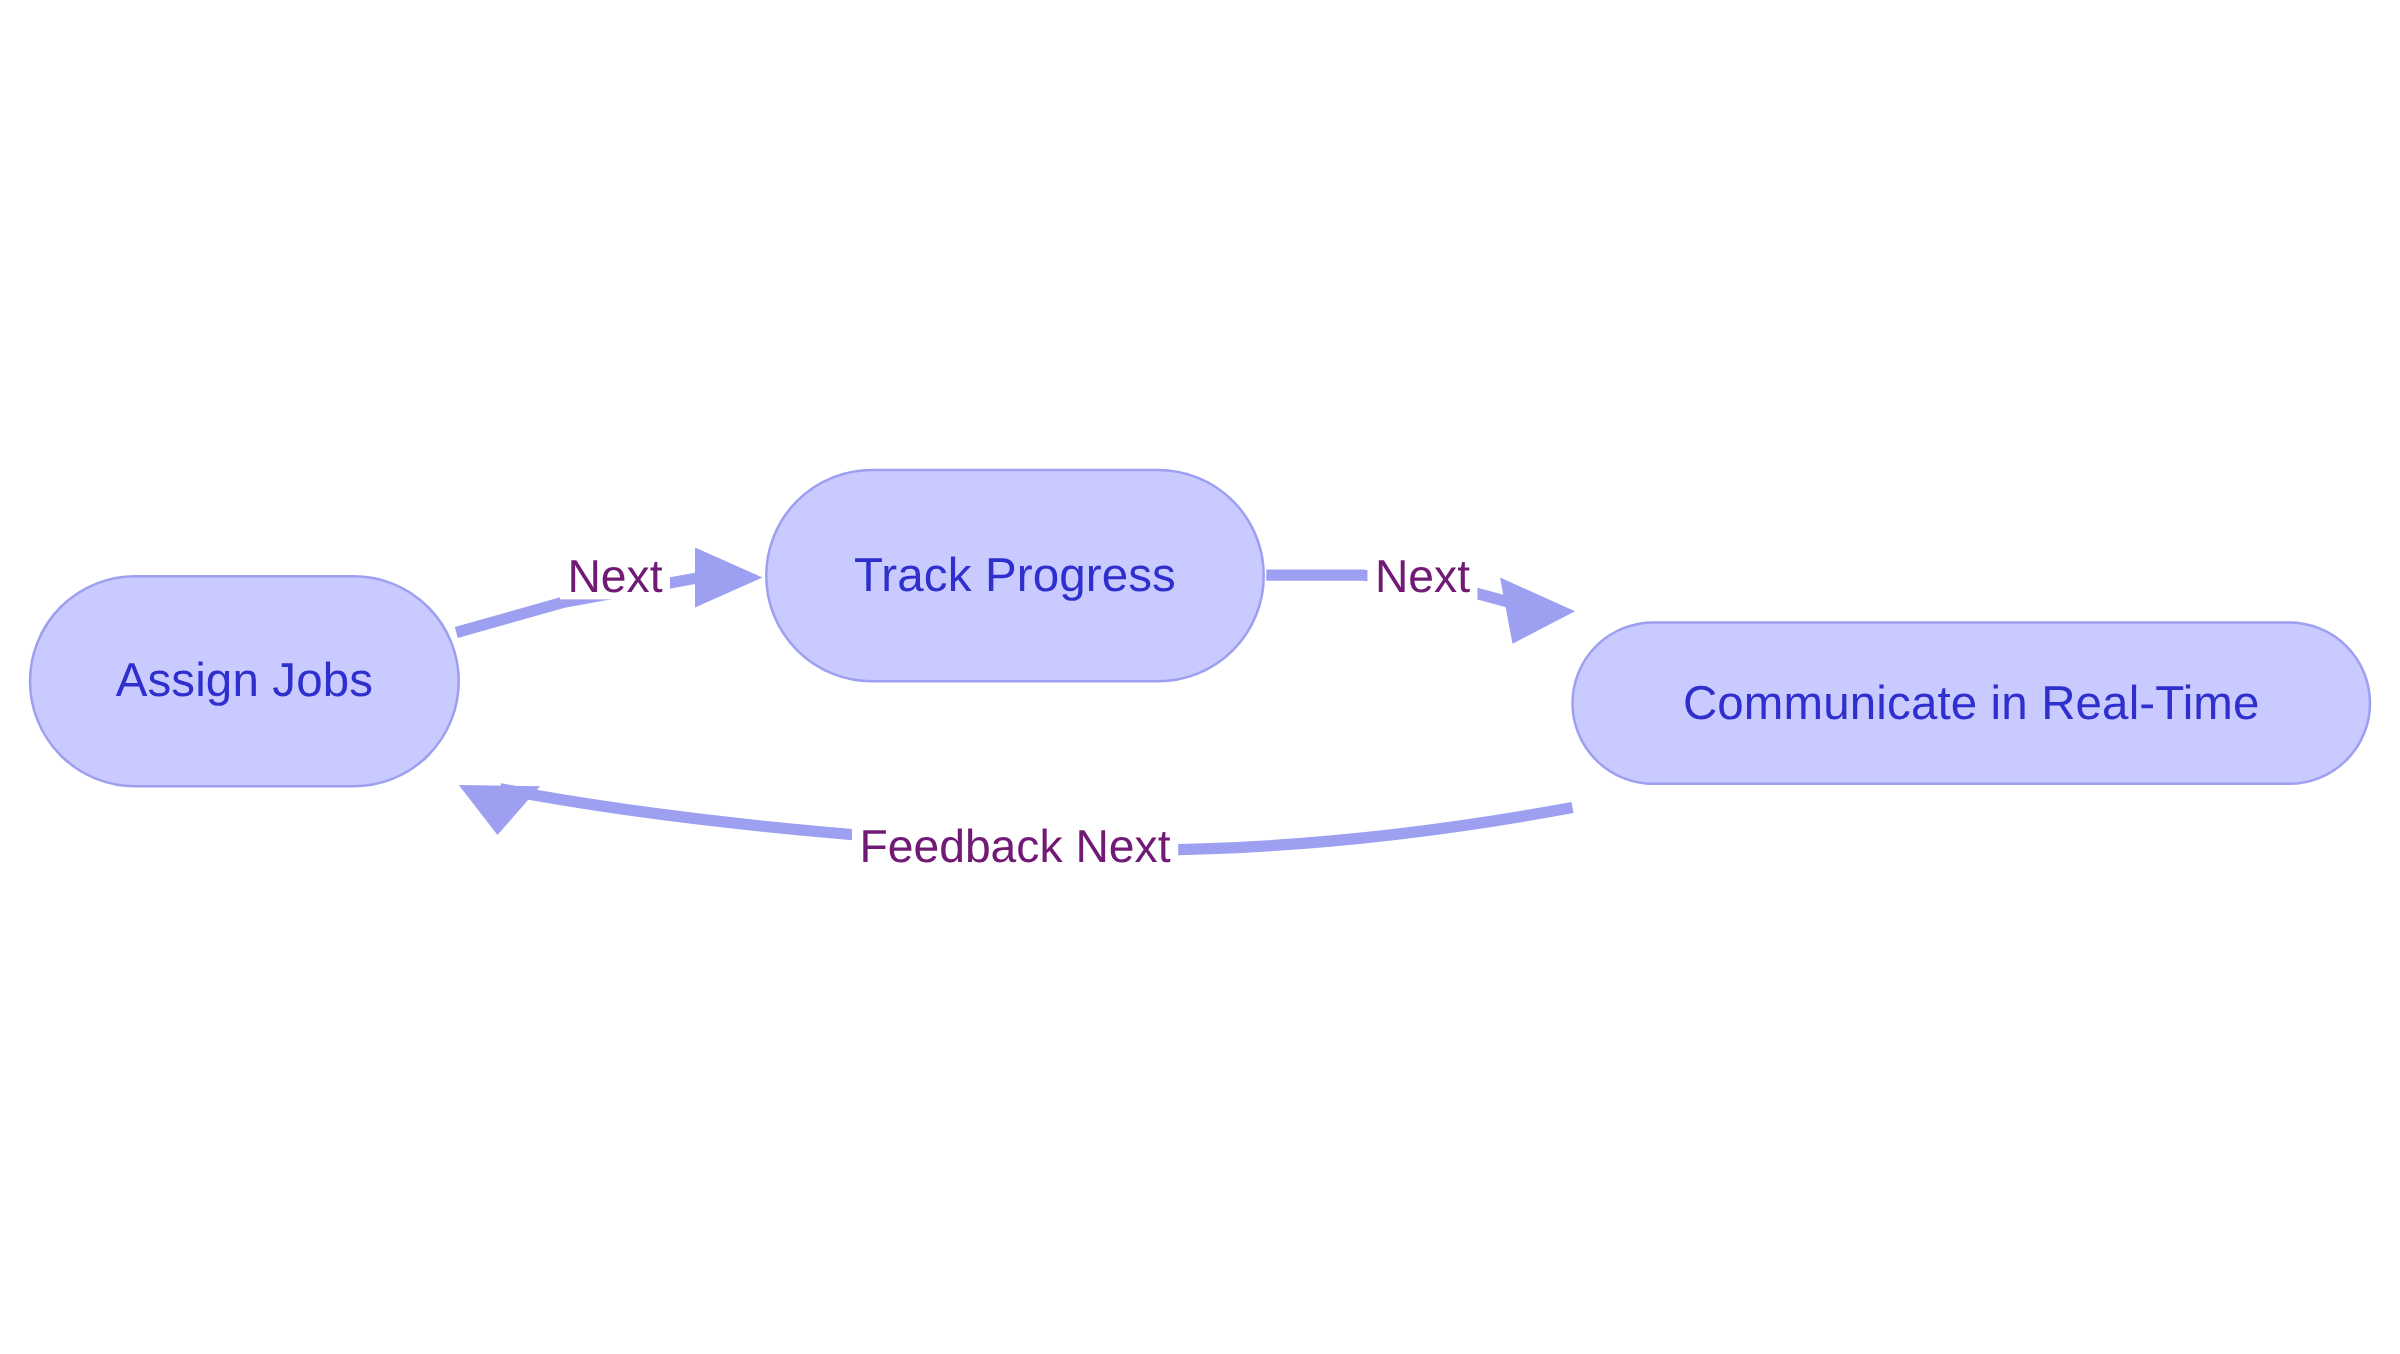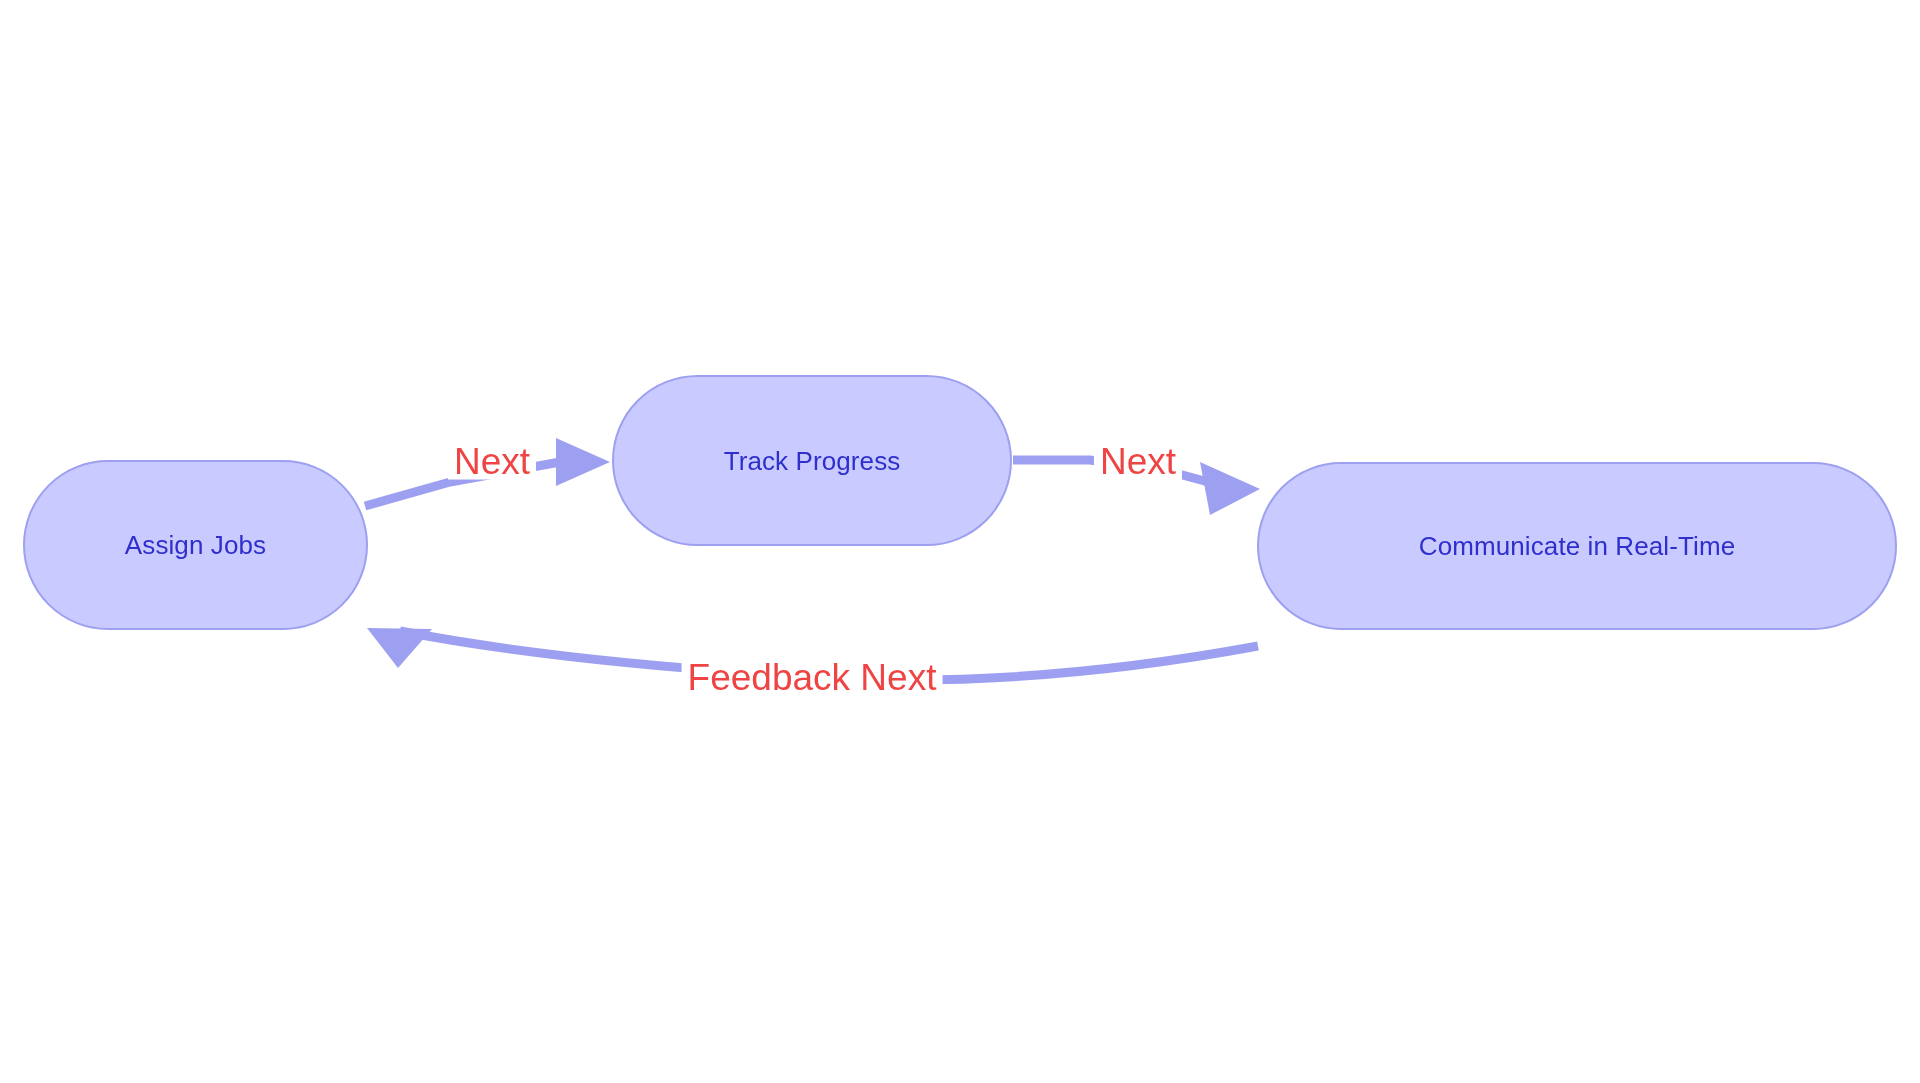--- a/index.html
+++ b/index.html
@@ -34,47 +34,47 @@
     align-items: center;
     justify-content: center;
     background: #c9caff;
     border: 2px solid #9da0f0;
     border-radius: 999px;
     z-index: 2;
   }
   .node-label {
     color: #2e2fcc;
     font-family: "Liberation Sans", sans-serif;
-    font-size: 26px;
+    font-size: 38px;
     font-weight: 400;
     letter-spacing: 0.1px;
     white-space: nowrap;
     line-height: 1;
   }
   #node-assign-jobs {
     left: 23px;
     top: 460px;
     width: 345px;
     height: 170px;
   }
   #node-track-progress {
     left: 612px;
     top: 375px;
     width: 400px;
     height: 171px;
   }
   #node-communicate {
     left: 1257px;
-    top: 462px;
+    top: 497px;
     width: 640px;
-    height: 168px;
+    height: 131px;
   }
   .edge-label {
     position: absolute;
-    color: #ef4444;
+    color: #701a75;
     font-family: "Liberation Sans", sans-serif;
     font-size: 37px;
     font-weight: 400;
     white-space: nowrap;
     line-height: 1;
     background: #ffffff;
     padding: 0 6px;
     transform: translate(-50%, -50%);
     z-index: 3;
   }

